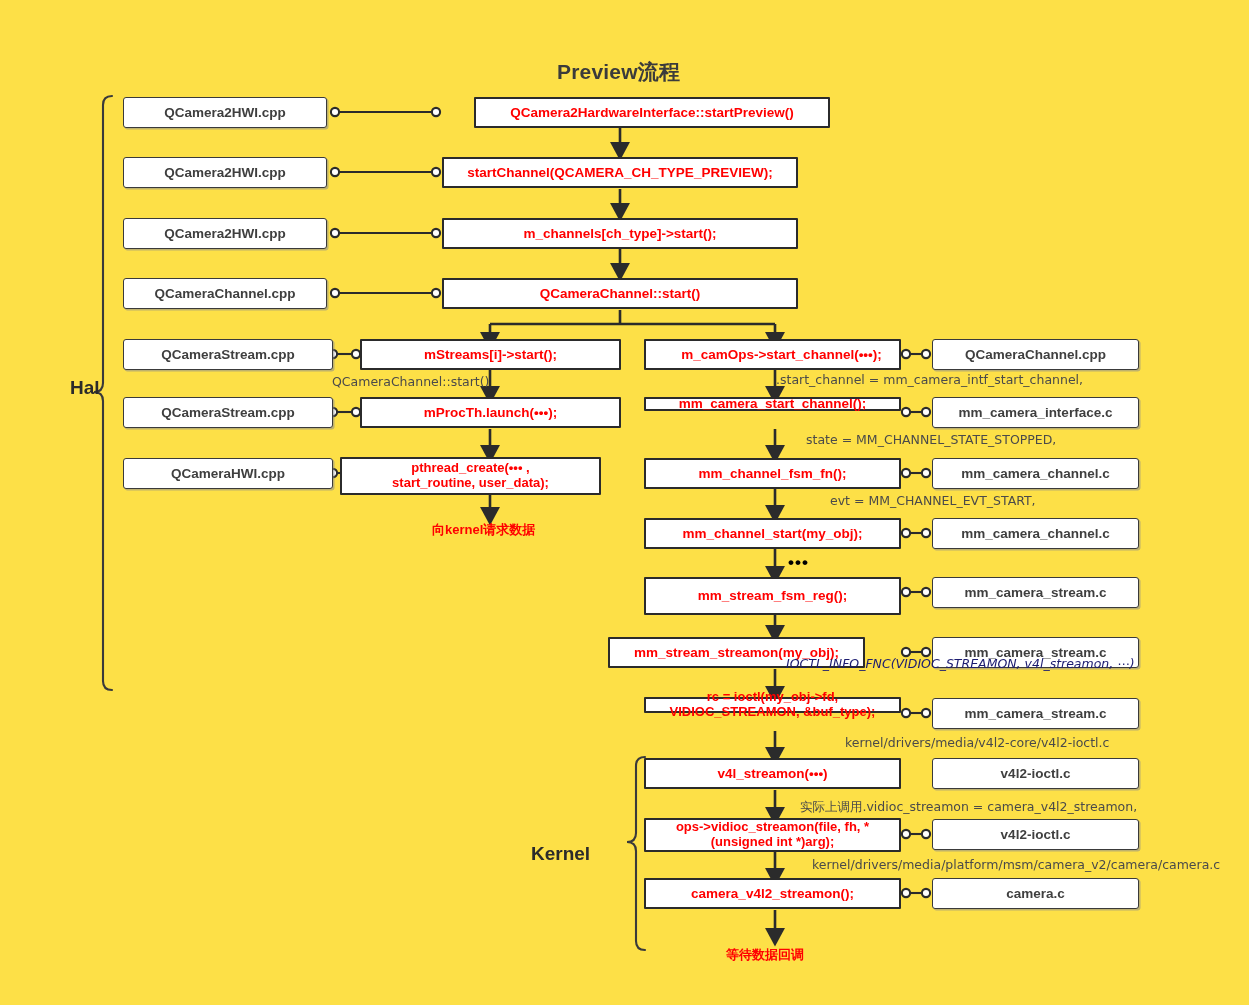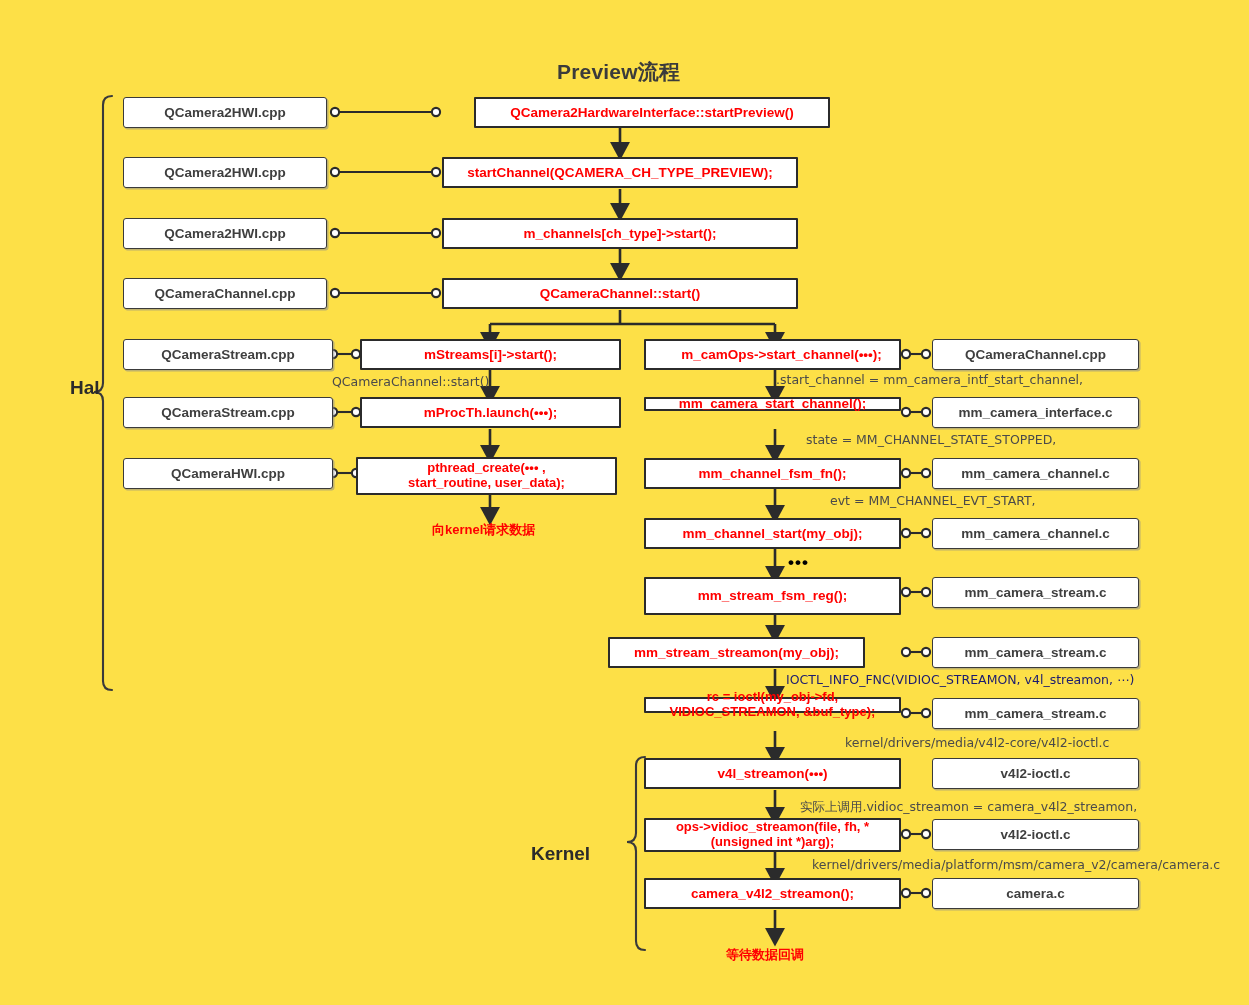--- a/index.html
+++ b/index.html
@@ -243,21 +243,21 @@
   <div class="box code" style="left:442px;top:157px;width:356px;height:31px;">startChannel(QCAMERA_CH_TYPE_PREVIEW);</div>
   <div class="box code" style="left:442px;top:218px;width:356px;height:31px;">m_channels[ch_type]-&gt;start();</div>
   <div class="box code" style="left:442px;top:278px;width:356px;height:31px;">QCameraChannel::start()</div>
 
   <div class="box pill" style="left:123px;top:339px;width:210px;height:31px;">QCameraStream.cpp</div>
   <div class="box pill" style="left:123px;top:397px;width:210px;height:31px;">QCameraStream.cpp</div>
   <div class="box pill" style="left:123px;top:458px;width:210px;height:31px;">QCameraHWI.cpp</div>
 
   <div class="box code" style="left:360px;top:339px;width:261px;height:31px;">mStreams[i]-&gt;start();</div>
   <div class="box code" style="left:360px;top:397px;width:261px;height:31px;">mProcTh.launch(•••);</div>
-  <div class="box code two-line" style="left:356px;top:457px;width:261px;height:38px;white-space:pre-line;">pthread_create(••• ,
+  <div class="box code two-line" style="left:340px;top:457px;width:261px;height:38px;white-space:pre-line;">pthread_create(••• ,
 start_routine, user_data);</div>
 
   <div class="note" style="left:332px;top:374px;">QCameraChannel::start()</div>
 
   <div class="endlabel" style="left:432px;top:521px;">向kernel请求数据</div>
 
   <div class="box code" style="left:644px;top:339px;width:257px;height:31px;padding-left:18px;">m_camOps-&gt;start_channel(•••);</div>
   <div class="box code" style="left:644px;top:397px;width:257px;height:14px;">mm_camera_start_channel();</div>
   <div class="box code" style="left:644px;top:458px;width:257px;height:31px;">mm_channel_fsm_fn();</div>
   <div class="box code" style="left:644px;top:518px;width:257px;height:31px;">mm_channel_start(my_obj);</div>
@@ -277,21 +277,21 @@
   <div class="box pill" style="left:932px;top:577px;width:207px;height:31px;">mm_camera_stream.c</div>
   <div class="box pill" style="left:932px;top:637px;width:207px;height:31px;">mm_camera_stream.c</div>
   <div class="box pill" style="left:932px;top:698px;width:207px;height:31px;">mm_camera_stream.c</div>
   <div class="box pill" style="left:932px;top:758px;width:207px;height:31px;">v4l2-ioctl.c</div>
   <div class="box pill" style="left:932px;top:819px;width:207px;height:31px;">v4l2-ioctl.c</div>
   <div class="box pill" style="left:932px;top:878px;width:207px;height:31px;">camera.c</div>
 
   <div class="note" style="left:776px;top:372px;">.start_channel = mm_camera_intf_start_channel,</div>
   <div class="note" style="left:806px;top:432px;">state = MM_CHANNEL_STATE_STOPPED,</div>
   <div class="note" style="left:830px;top:493px;">evt = MM_CHANNEL_EVT_START,</div>
-  <div class="note blue" style="left:786px;top:672px;">IOCTL_INFO_FNC(VIDIOC_STREAMON, v4l_streamon, ⋯)</div>
+  <div class="note blue" style="left:786px;top:656px;font-style:italic;">IOCTL_INFO_FNC(VIDIOC_STREAMON, v4l_streamon, ⋯)</div>
   <div class="note" style="left:845px;top:735px;">kernel/drivers/media/v4l2-core/v4l2-ioctl.c</div>
   <div class="note" style="left:800px;top:799px;">实际上调用.vidioc_streamon =  camera_v4l2_streamon,</div>
   <div class="note" style="left:812px;top:857px;">kernel/drivers/media/platform/msm/camera_v2/camera/camera.c</div>
 
   <div class="dots" style="left:788px;top:554px;">•••</div>
 
   <div class="endlabel" style="left:726px;top:946px;">等待数据回调</div>
 
 </div>
 

